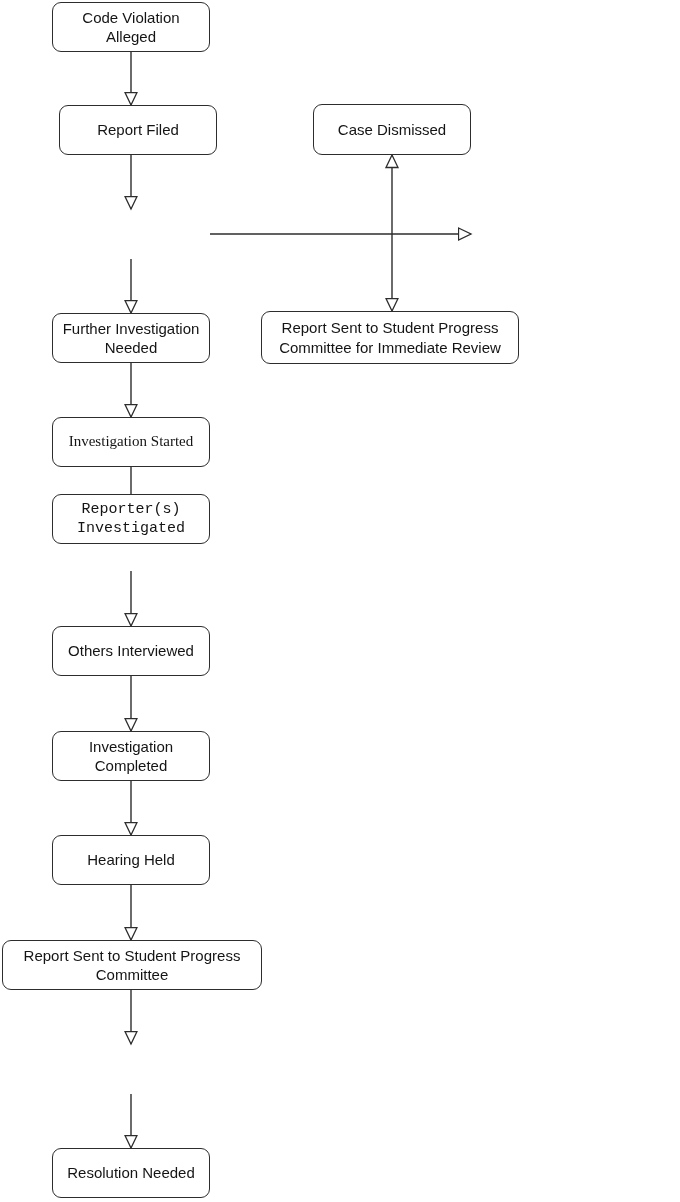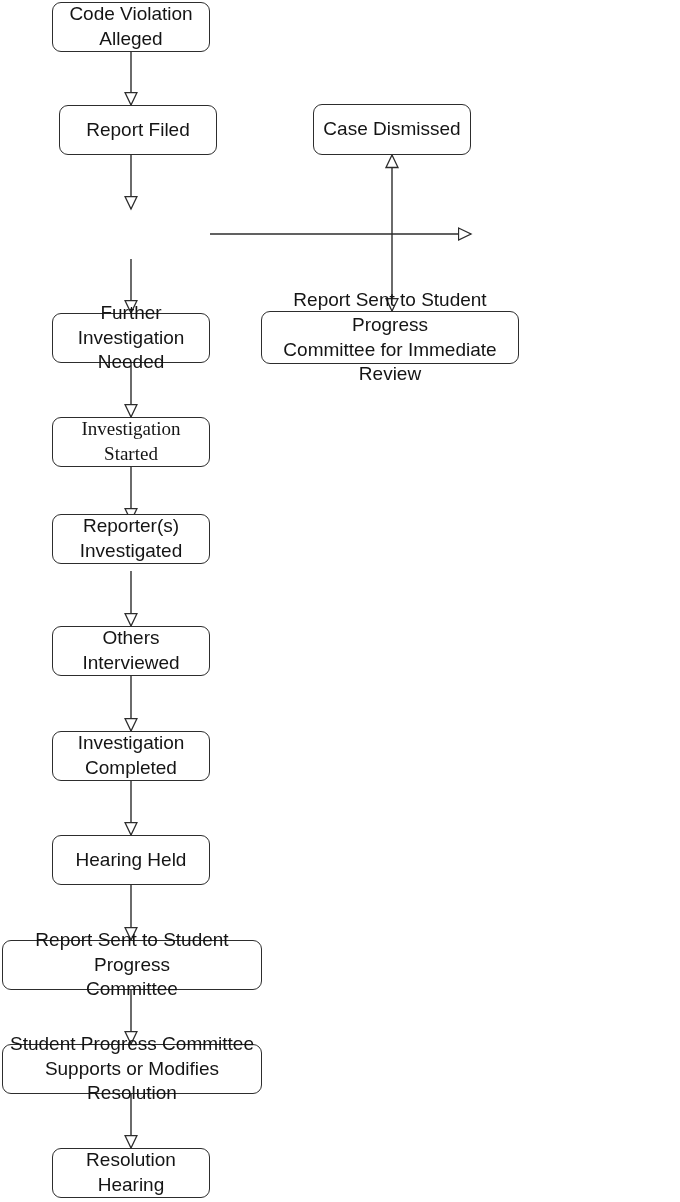--- a/index.html
+++ b/index.html
@@ -21,21 +21,21 @@
     position: absolute;
     box-sizing: border-box;
     background: #ffffff;
     border: 1.4px solid #2d2d2d;
     border-radius: 9px;
     display: flex;
     align-items: center;
     justify-content: center;
     text-align: center;
     white-space: pre-line;
-    font-size: 19px;
+    font-size: 15px;
     line-height: 1.3;
     color: #141414;
     padding: 2px 6px;
     z-index: 2;
   }
   .node--xl { border-radius: 16px; }
 </style>
 </head>
 <body>
 
@@ -70,37 +70,35 @@
 Alleged</div>
 
   <div class="node" style="left:52px; top:105px; width:158px; height:50px;margin-left:7px;">Report Filed</div>
 
 
   <div class="node" style="left:52px; top:313px; width:158px; height:50px;">Further Investigation
 Needed</div>
 
   <div class="node" style="left:52px; top:417px; width:158px; height:50px;font-family:Liberation Serif, serif;">Investigation Started</div>
 
-  <div class="node" style="left:52px; top:514px; width:158px; height:50px;">Reporter(s)
+  <div class="node" style="left:52px; top:494px; width:158px; height:50px;font-family:Liberation Mono, monospace;">Reporter(s)
 Investigated</div>
 
   <div class="node" style="left:52px; top:626px; width:158px; height:50px;">Others Interviewed</div>
 
   <div class="node" style="left:52px; top:731px; width:158px; height:50px;">Investigation
 Completed</div>
 
   <div class="node" style="left:52px; top:835px; width:158px; height:50px;">Hearing Held</div>
 
   <div class="node" style="left:2px; top:940px; width:260px; height:50px;">Report Sent to Student Progress
 Committee</div>
 
-  <div class="node" style="left:2px; top:1044px; width:260px; height:50px;">Student Progress Committee
-Supports or Modifies Resolution</div>
 
-  <div class="node" style="left:52px; top:1148px; width:158px; height:50px;">Resolution Hearing</div>
+  <div class="node" style="left:52px; top:1148px; width:158px; height:50px;">Resolution Needed</div>
 
   <div class="node" style="left:313px; top:104px; width:158px; height:51px;">Case Dismissed</div>
 
 
   <div class="node" style="left:261px; top:311px; width:258px; height:53px;">Report Sent to Student Progress
 Committee for Immediate Review</div>
 
 </div>
 
 </body></html>

